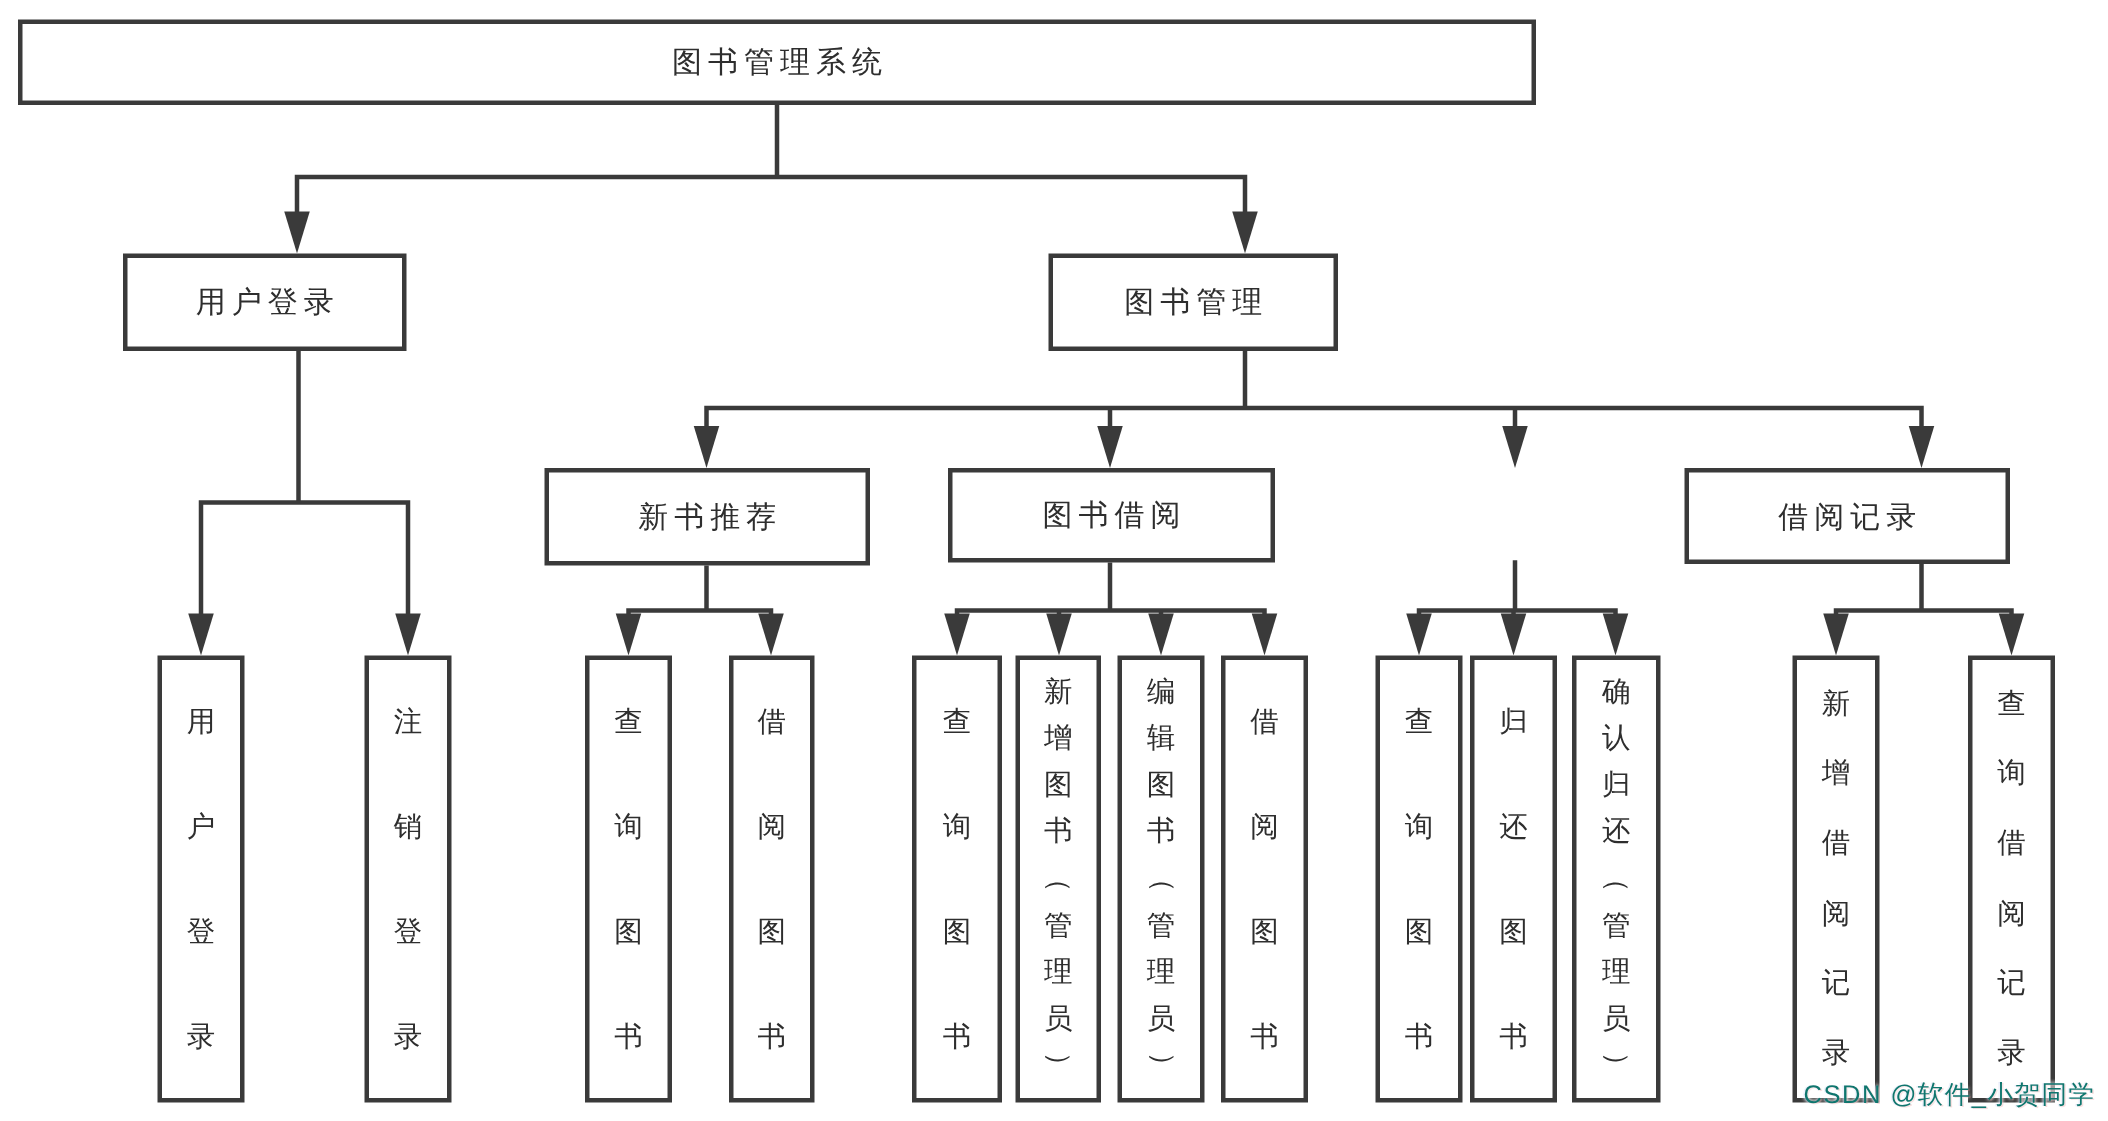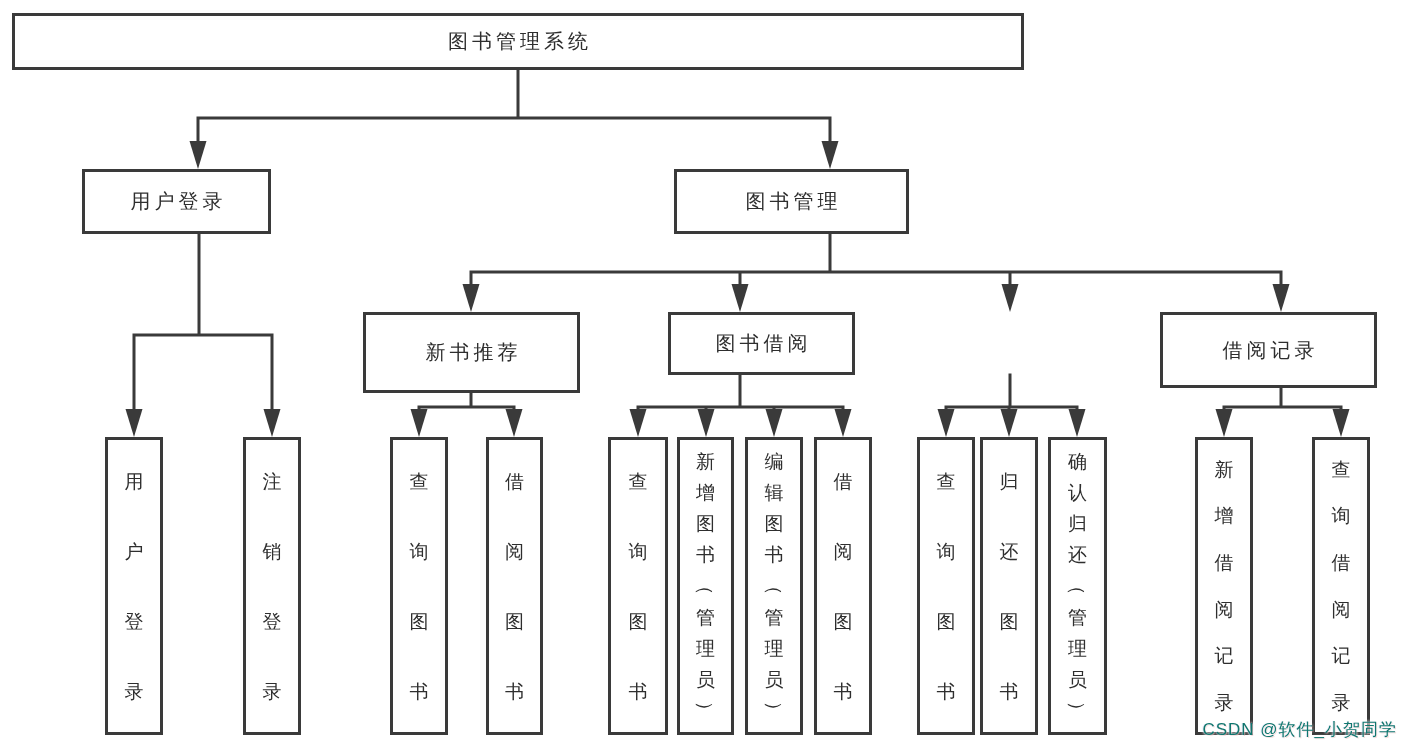--- a/index.html
+++ b/index.html
@@ -68,31 +68,31 @@
     </g>
   </svg>
 
   <div class="node" style="left:12px;top:13px;width:1012px;height:57px">
     <span class="lbl">图书管理系统</span>
   </div>
 
   <div class="node" style="left:82px;top:169px;width:189px;height:65px">
     <span class="lbl">用户登录</span>
   </div>
-  <div class="node" style="left:674px;top:169px;width:235px;height:65px">
+  <div class="node" style="left:699px;top:169px;width:193px;height:65px">
     <span class="lbl">图书管理</span>
   </div>
 
-  <div class="node" style="left:363px;top:312px;width:217px;height:81px">
+  <div class="node" style="left:363px;top:312px;width:217px;height:65px">
     <span class="lbl">新书推荐</span>
   </div>
-  <div class="node" style="left:668px;top:312px;width:187px;height:63px">
+  <div class="node" style="left:632px;top:312px;width:218px;height:63px">
     <span class="lbl">图书借阅</span>
   </div>
-  <div class="node" style="left:1160px;top:312px;width:217px;height:76px">
+  <div class="node" style="left:1123px;top:312px;width:217px;height:64px">
     <span class="lbl">借阅记录</span>
   </div>
 
   <div class="node" style="left:105px;top:437px;width:58px;height:298px">
     <span class="vlabel">
         <span>用</span>
         <span>户</span>
         <span>登</span>
         <span>录</span>
       </span>

